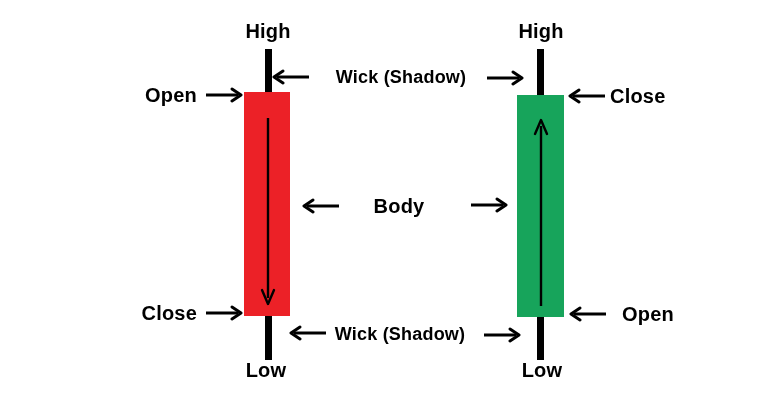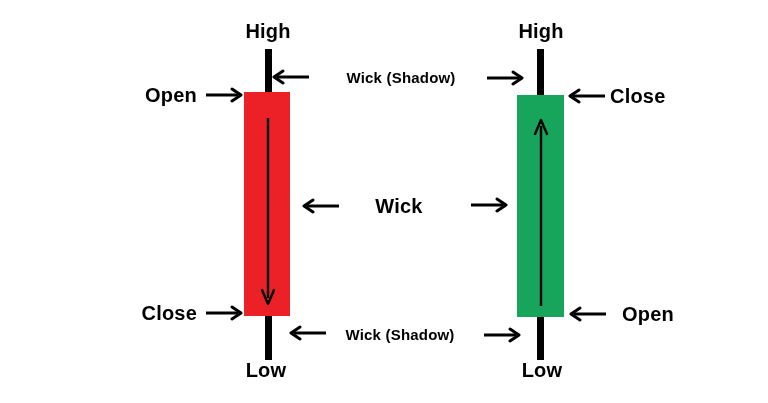--- a/index.html
+++ b/index.html
@@ -13,21 +13,21 @@
     overflow: hidden;
   }
   .lbl {
     position: absolute;
     font-weight: 700;
     white-space: nowrap;
     transform: translate(-50%, -50%);
     letter-spacing: 0.2px;
   }
   .lbl.big   { font-size: 20px; }
-  .lbl.small { font-size: 15px; }
+  .lbl.small { font-size: 18px; }
   .lbl.right-edge { transform: translate(-100%, -50%); }
   .lbl.left-edge  { transform: translate(0, -50%); }
 
   .wick { position: absolute; width: 7px; background: var(--ink, #000000); }
   .body-rect { position: absolute; }
 
   
   .wick-red-top    { left: 265px; top: 49px;  height: 46px; }
   .wick-red-bottom { left: 265px; top: 312px; height: 48px; }
   .body-red  { left: 244px; top: 92px; width: 46px; height: 224px; background: var(--bearish, #ec2127); }
@@ -95,21 +95,21 @@
   <div class="lbl big right-edge pos-open-left">Open</div>
   <div class="lbl big right-edge pos-close-left">Close</div>
   <div class="lbl big pos-low-left">Low</div>
 
   <div class="lbl big pos-high-right">High</div>
   <div class="lbl big left-edge pos-close-right">Close</div>
   <div class="lbl big left-edge pos-open-right">Open</div>
   <div class="lbl big pos-low-right">Low</div>
 
   <div class="lbl small pos-wick-top">Wick (Shadow)</div>
-  <div class="lbl big pos-body">Wick</div>
+  <div class="lbl big pos-body">Body</div>
   <div class="lbl small pos-wick-bottom">Wick (Shadow)</div>
 
   <span class="arrow a-open-left">
     <svg width="38" height="16" viewBox="0 0 38 16">
       <line x1="1" y1="8" x2="33" y2="8" stroke="currentColor" stroke-width="3"></line>
       <polyline points="27,2 36,8 27,14" fill="none" stroke="currentColor" stroke-width="3" stroke-linecap="round" stroke-linejoin="round"></polyline>
     </svg>
   </span>
 
   <span class="arrow a-close-left">

